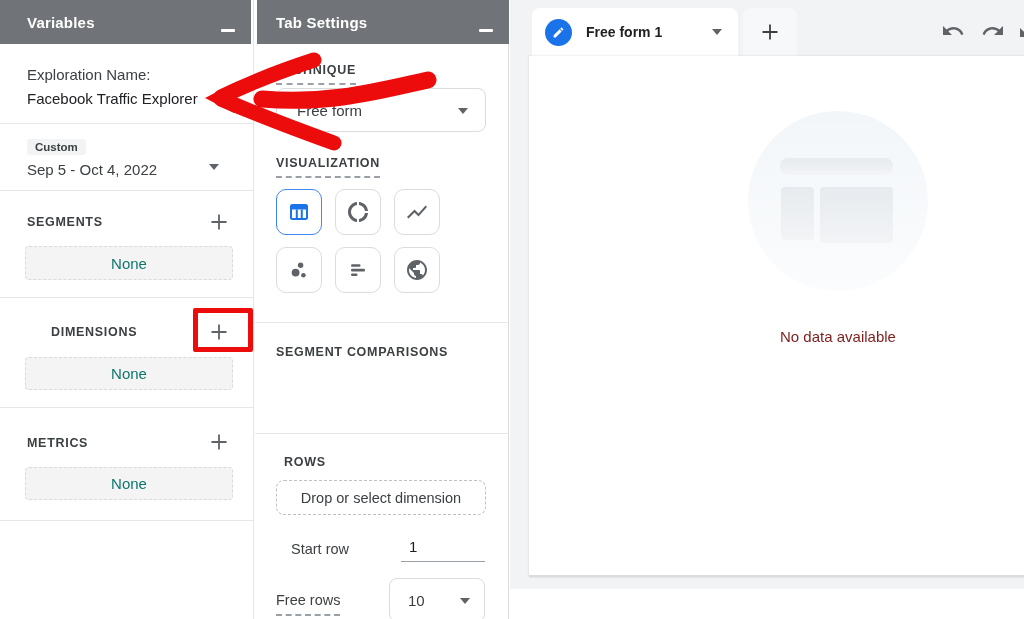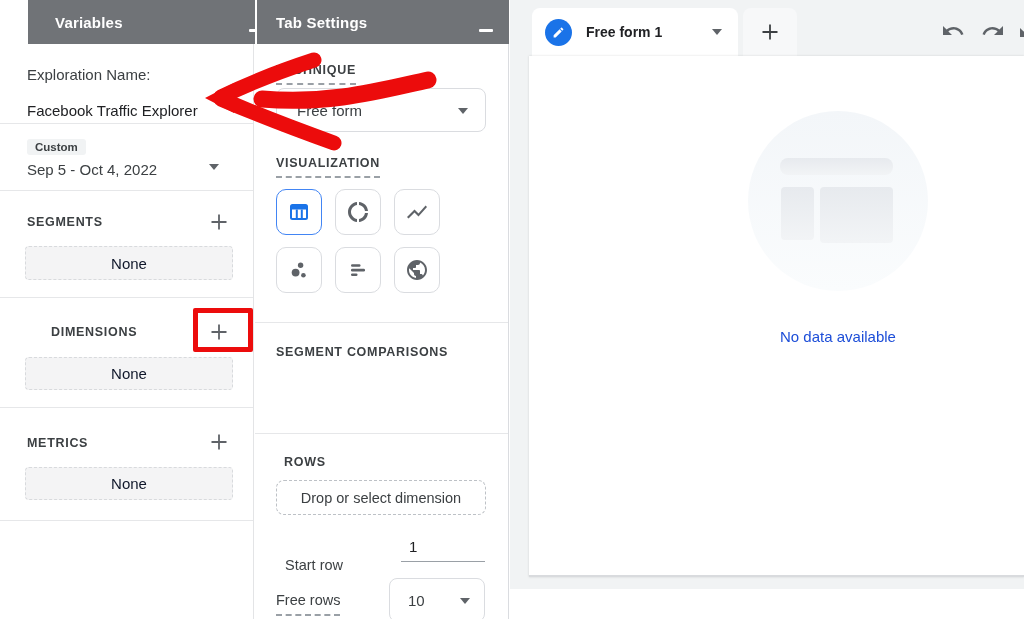--- a/index.html
+++ b/index.html
@@ -6,38 +6,38 @@
   html,body { width:1024px; height:619px; overflow:hidden; background:#fff;
     font-family:"Liberation Sans", sans-serif; }
   .app { position:absolute; left:0; top:0; width:1024px; height:619px; overflow:hidden; }
 
   
   .panel { position:absolute; top:0; height:619px; background:#fff; }
   .panel-left  { left:0;   width:254px; border-right:1px solid #e3e4e6; }
   .panel-mid   { left:255px; width:254px; border-right:1px solid #dadce0; }
   .panel-header { position:absolute; top:0; height:44px; background:#707377;
     display:flex; align-items:center; padding-left:27px; }
-  .panel-left  .panel-header { left:0; width:251px;margin-left:28px; }
+  .panel-left  .panel-header { left:0; width:251px; }
   .panel-mid   .panel-header { left:2px; width:252px; padding-left:19px; }
   .panel-header .ttl { color:#fff; font-size:15px; font-weight:700; letter-spacing:.2px; }
   .minimize { position:absolute; right:16px; top:29px; width:14px; height:3px; background:#fff; border-radius:1px; cursor:pointer; }
 
   .divider { position:absolute; left:0; width:100%; height:1px; background:#e6e7e9; }
 
   
   .lbl-sm  { position:absolute; font-size:15px; color:#3c4043; }
   .lbl-val { position:absolute; font-size:15px; color:#202124; }
   .chip { position:absolute; left:27px; top:139px; background:#f1f3f4; color:#3c4043;
     font-size:11.5px; font-weight:700; padding:2px 8px; border-radius:3px; }
   .sec-hdr { position:absolute; left:27px; font-size:12.5px; font-weight:700;
     color:#3c4043; letter-spacing:.7px; }
   .plus-btn { position:absolute; width:22px; height:22px; cursor:pointer; }
   .none-box { position:absolute; left:25px; width:208px; background:#f4f4f5;
     border:1px dashed #d8dadd; border-radius:4px; display:flex; align-items:center;
-    justify-content:center; font-size:15px; color:#0f172a; }
+    justify-content:center; font-size:15px; color:#0f766e; }
 
   .caret { position:absolute; width:0; height:0; border-left:5.5px solid transparent;
     border-right:5.5px solid transparent; border-top:6.5px solid #5f6368; }
 
   
   .dash-lbl { position:absolute; font-size:12.5px; font-weight:700; color:#3c4043;
     letter-spacing:.7px; padding-bottom:6px; border-bottom:2px dashed #9aa0a6; }
   .dropdown { position:absolute; background:#fff; border:1px solid #dadce0;
     border-radius:8px; display:flex; align-items:center; font-size:15px; color:#3c4043; }
   .viz-btn { position:absolute; width:46px; height:46px; border:1px solid #dadce0;
@@ -62,41 +62,41 @@
     background:#f7f8f9; border-radius:8px 8px 0 0; display:flex; align-items:center;
     justify-content:center; cursor:pointer; }
   .icon-btn { position:absolute; width:24px; height:24px; cursor:pointer; color:#5f6368; }
 
   .card { position:absolute; left:19px; top:56px; width:495px; height:521px; background:#fff;
     border-bottom:2px solid #d9dbde; box-shadow:0 0 2px rgba(60,64,67,.18); }
   .empty-circle { position:absolute; left:219px; top:55px; width:180px; height:180px;
     border-radius:50%; background:linear-gradient(180deg,#f3f6f9 0%,#fafcfd 100%); }
   .ph-shape { position:absolute; background:linear-gradient(180deg,#e7eaee 0%,#f2f4f6 100%); }
   .no-data { position:absolute; left:159px; top:272px; width:300px; text-align:center;
-    font-size:15px; color:#1d4ed8; }
+    font-size:15px; color:#7f1d1d; }
 
   
   .red-box { position:absolute; left:193px; top:308px; width:60px; height:44px;
     border:5px solid #ec0c0c; border-radius:2px; z-index:40; }
   .overlay-svg { position:absolute; left:0; top:0; width:1024px; height:619px;
     pointer-events:none; z-index:50; }
 </style>
 </head>
 <body>
 
 <div class="app">
 
   <aside class="panel panel-left">
     <div class="panel-header">
       <span class="ttl">Variables</span>
       <span class="minimize"></span>
     </div>
 
     <div class="lbl-sm" style="left:27px; top:66px;">Exploration Name:</div>
-    <div class="lbl-val" style="left:27px; top:90px;margin-top:12px;">Facebook Traffic Explorer</div>
+    <div class="lbl-val" style="left:27px; top:90px;">Facebook Traffic Explorer</div>
 
     <div class="divider" style="top:123px;"></div>
 
     <span class="chip">Custom</span>
     <div class="lbl-sm" style="left:27px; top:161px;">Sep 5 - Oct 4, 2022</div>
     <span class="caret" style="left:209px; top:164px;"></span>
 
     <div class="divider" style="top:190px;"></div>
 
     <div class="sec-hdr" style="top:215px;">SEGMENTS</div>
@@ -184,21 +184,21 @@
 
     <div class="divider" style="top:322px;"></div>
 
     <div class="sec-hdr" style="left:21px; top:345px;">SEGMENT COMPARISONS</div>
 
     <div class="divider" style="top:433px;"></div>
 
     <div class="sec-hdr" style="left:21px; top:455px;padding-left:8px;">ROWS</div>
     <div class="drop-zone" style="top:480px;">Drop or select dimension</div>
 
-    <div class="lbl-sm" style="left:30px; top:541px; font-size:14.5px;margin-top:16px;">Start row</div>
+    <div class="lbl-sm" style="left:36px; top:541px; font-size:14.5px;">Start row</div>
     <div class="inline-input" style="left:146px; top:538px; width:84px; height:24px;">1</div>
 
     <span class="dash-lbl" style="left:21px; top:592px; font-weight:400; font-size:14.5px; letter-spacing:0; color:#3c4043;">Free rows</span>
     <div class="dropdown" style="left:134px; top:578px; width:96px; height:44px; padding-left:18px;">
       <span>10</span>
       <span class="caret" style="right:14px; top:19px;"></span>
     </div>
   </aside>
 
   <main class="canvas-area">

